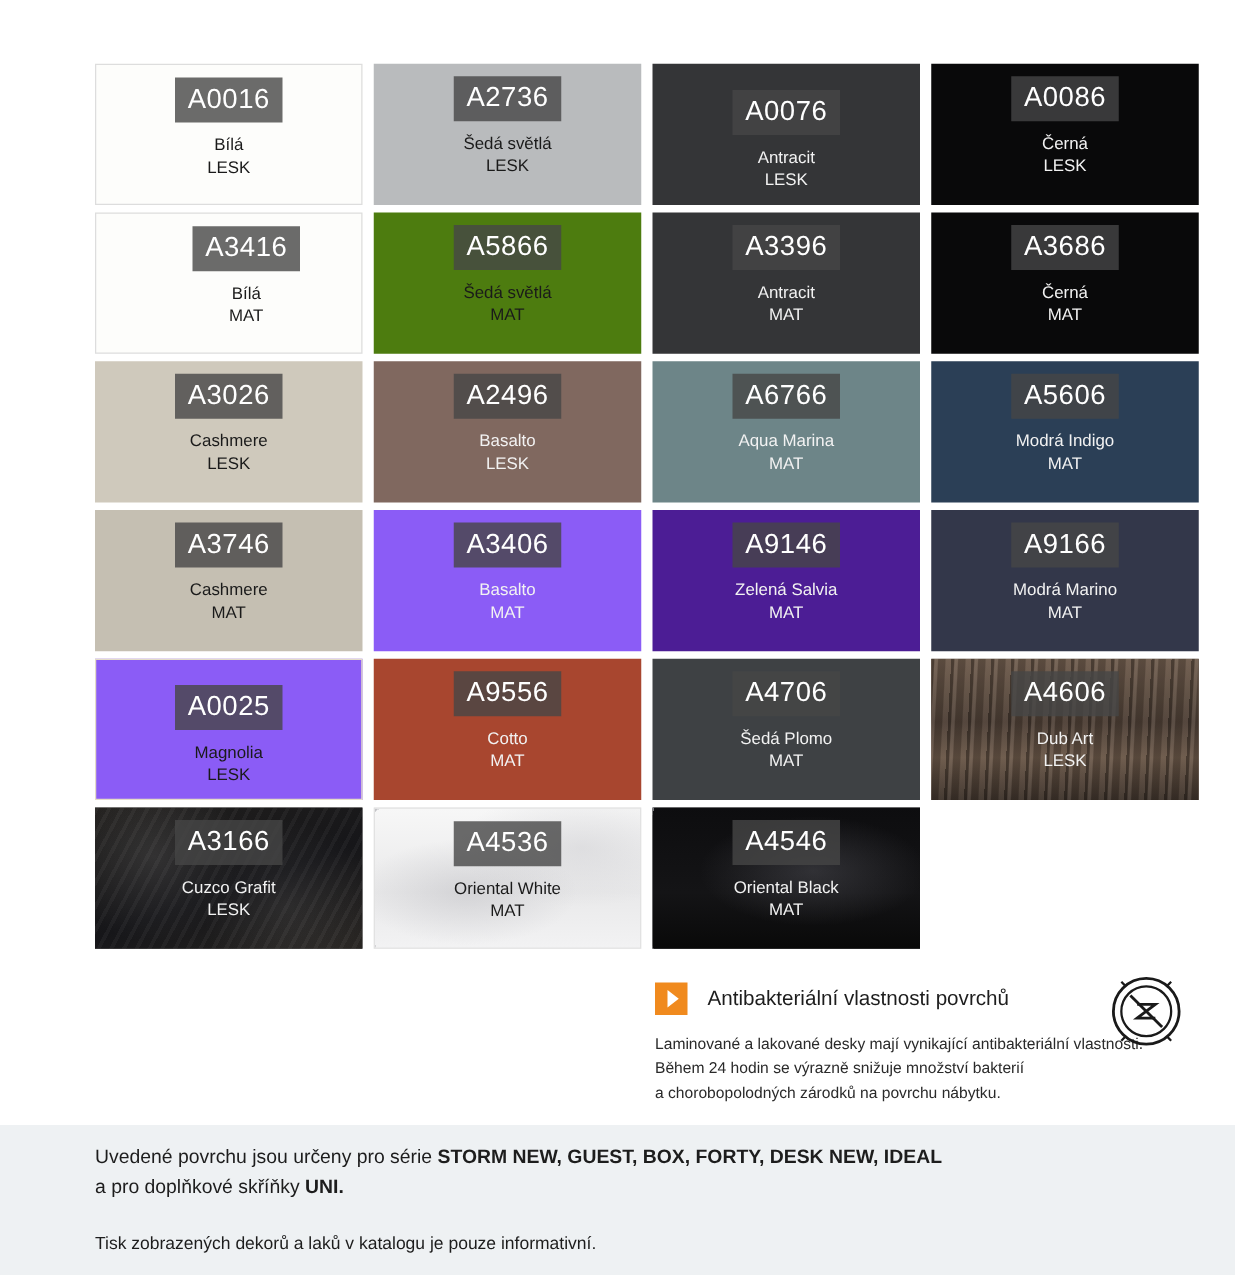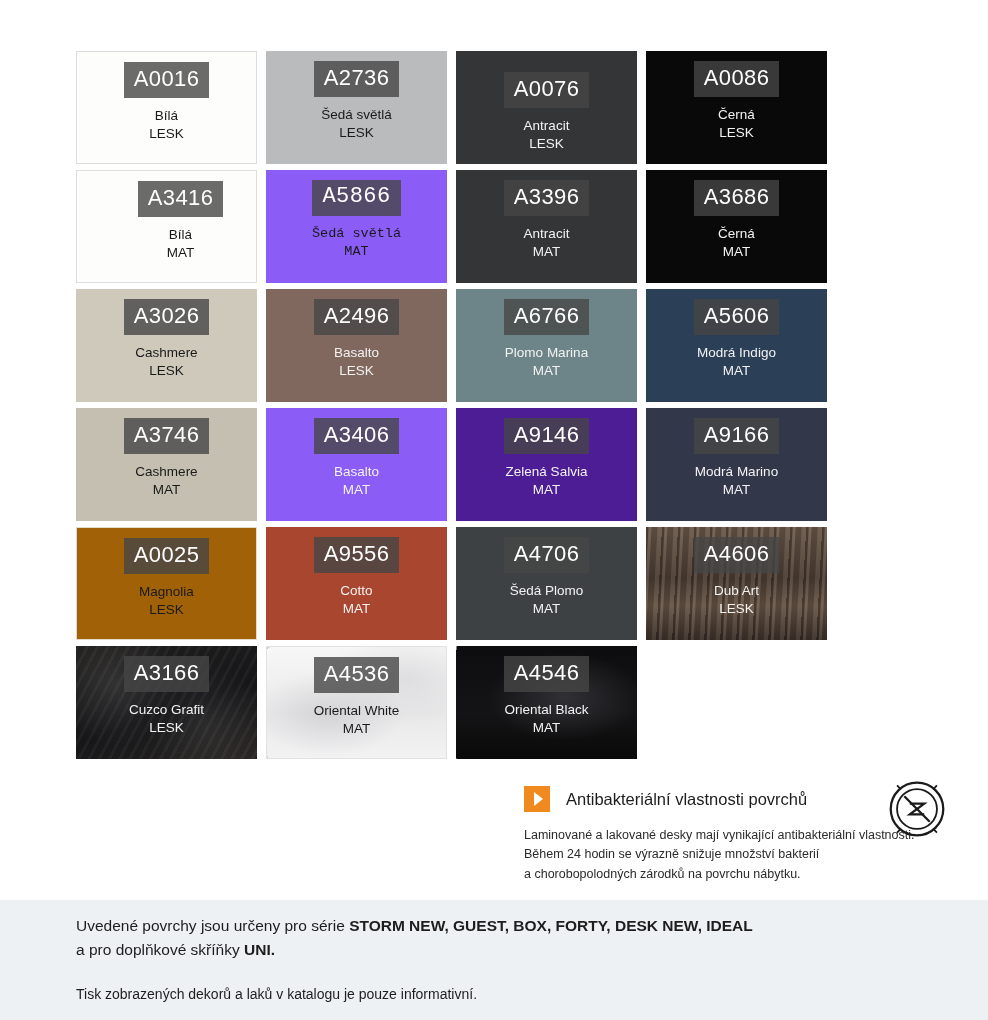--- a/index.html
+++ b/index.html
@@ -62,21 +62,21 @@
   
   .grid {
     position: absolute;
     left: 76px; top: 51px;
     width: 888px;
     display: flex;
     flex-wrap: wrap;
     gap: 6px 9px;
   }
   .swatch {
-    width: 181px;
+    width: 214px;
     height: 113px;
     position: relative;
     overflow: hidden;
     display: flex;
     flex-direction: column;
     align-items: center;
   }
   .swatch .code {
     margin-top: 10px;
     background: rgba(70,70,70,0.80);
@@ -232,21 +232,21 @@
       <div class="swatch dark" style="background: rgb(9, 9, 10);">
         <div class="code">A0086</div>
         <div class="name">Černá</div>
         <div class="finish">LESK</div>
       </div>
       <div class="swatch light" style="background: rgb(253, 253, 251); border: 1px solid rgb(221, 221, 221); padding-left: 28px;">
         <div class="code">A3416</div>
         <div class="name">Bílá</div>
         <div class="finish">MAT</div>
       </div>
-      <div class="swatch light" style="background: #8b5cf6; font-family: Liberation Mono, monospace;">
+      <div class="swatch light" style="background: #4d7c0f;">
         <div class="code">A5866</div>
         <div class="name">Šedá světlá</div>
         <div class="finish">MAT</div>
       </div>
       <div class="swatch dark" style="background: rgb(52, 53, 55);">
         <div class="code">A3396</div>
         <div class="name">Antracit</div>
         <div class="finish">MAT</div>
       </div>
       <div class="swatch dark" style="background: rgb(9, 9, 10);">
@@ -259,21 +259,21 @@
         <div class="name">Cashmere</div>
         <div class="finish">LESK</div>
       </div>
       <div class="swatch dark" style="background: rgb(128, 104, 95);">
         <div class="code">A2496</div>
         <div class="name">Basalto</div>
         <div class="finish">LESK</div>
       </div>
       <div class="swatch dark" style="background: rgb(109, 133, 136);">
         <div class="code">A6766</div>
-        <div class="name">Plomo Marina</div>
+        <div class="name">Aqua Marina</div>
         <div class="finish">MAT</div>
       </div>
       <div class="swatch dark" style="background: rgb(43, 63, 86);">
         <div class="code">A5606</div>
         <div class="name">Modrá Indigo</div>
         <div class="finish">MAT</div>
       </div>
       <div class="swatch light" style="background: rgb(197, 191, 178);">
         <div class="code">A3746</div>
         <div class="name">Cashmere</div>
@@ -287,21 +287,21 @@
       <div class="swatch dark" style="background: #4c1d95;">
         <div class="code">A9146</div>
         <div class="name">Zelená Salvia</div>
         <div class="finish">MAT</div>
       </div>
       <div class="swatch dark" style="background: rgb(51, 55, 74);">
         <div class="code">A9166</div>
         <div class="name">Modrá Marino</div>
         <div class="finish">MAT</div>
       </div>
-      <div class="swatch light" style="background: #a16207; border: 1px solid rgb(228, 220, 200);">
+      <div class="swatch light" style="background: #8b5cf6; border: 1px solid rgb(228, 220, 200); justify-content: center;">
         <div class="code">A0025</div>
         <div class="name">Magnolia</div>
         <div class="finish">LESK</div>
       </div>
       <div class="swatch dark" style="background: rgb(168, 70, 47);">
         <div class="code">A9556</div>
         <div class="name">Cotto</div>
         <div class="finish">MAT</div>
       </div>
       <div class="swatch dark" style="background: rgb(62, 65, 68);">
@@ -352,19 +352,19 @@
       <circle cx="32" cy="32" r="29" fill="none" stroke="#1a1a1a" stroke-width="2.5"></circle>
       <circle cx="32" cy="32" r="22" fill="none" stroke="#1a1a1a" stroke-width="2"></circle>
       <path d="M18 18 L46 46" stroke="#1a1a1a" stroke-width="2.5"></path>
       <path d="M24 26 h16 l-16 12 h16" fill="none" stroke="#1a1a1a" stroke-width="2.5" stroke-linejoin="miter"></path>
       <path d="M10 6 L14 10 M54 6 L50 10 M10 58 L14 54 M54 58 L50 54" stroke="#1a1a1a" stroke-width="2"></path>
     </svg>
   </div>
 
   <div class="bottom-band">
     <div class="line1">
-      <span>Uvedené povrchy jsou určeny pro série </span><b>STORM NEW, GUEST, BOX, FORTY, DESK NEW, IDEAL</b><br>
+      <span>Uvedené povrchu jsou určeny pro série </span><b>STORM NEW, GUEST, BOX, FORTY, DESK NEW, IDEAL</b><br>
       <span>a pro doplňkové skříňky </span><b>UNI.</b>
     </div>
     <div class="line2">Tisk zobrazených dekorů a laků v katalogu je pouze informativní.</div>
   </div>
 
 </div>
 
 </body></html>

